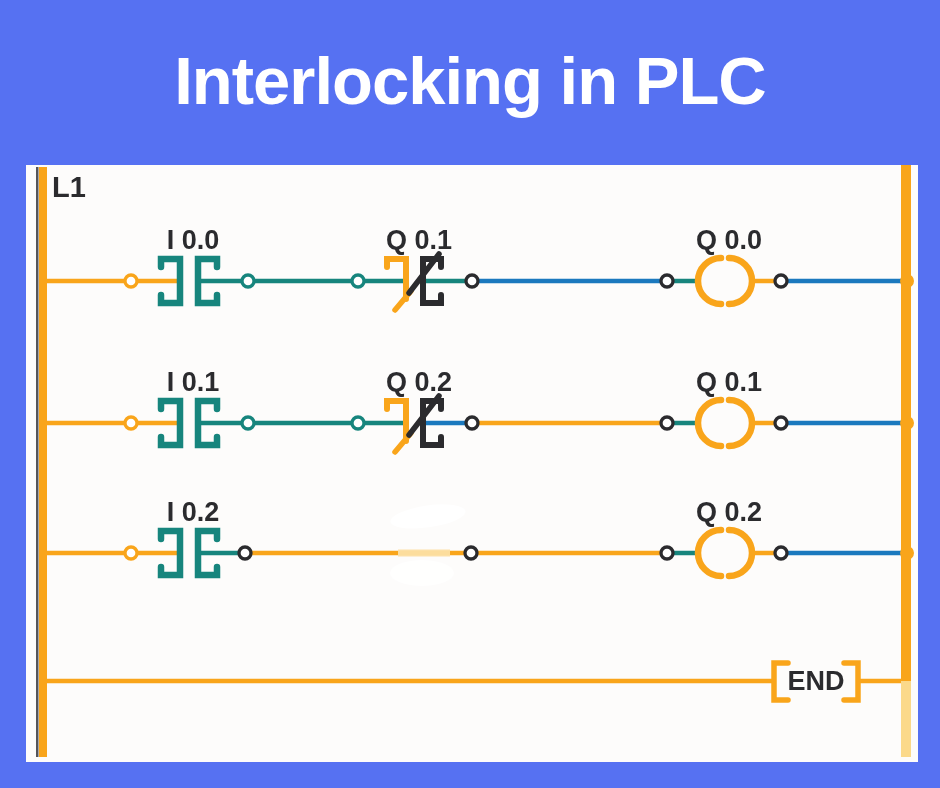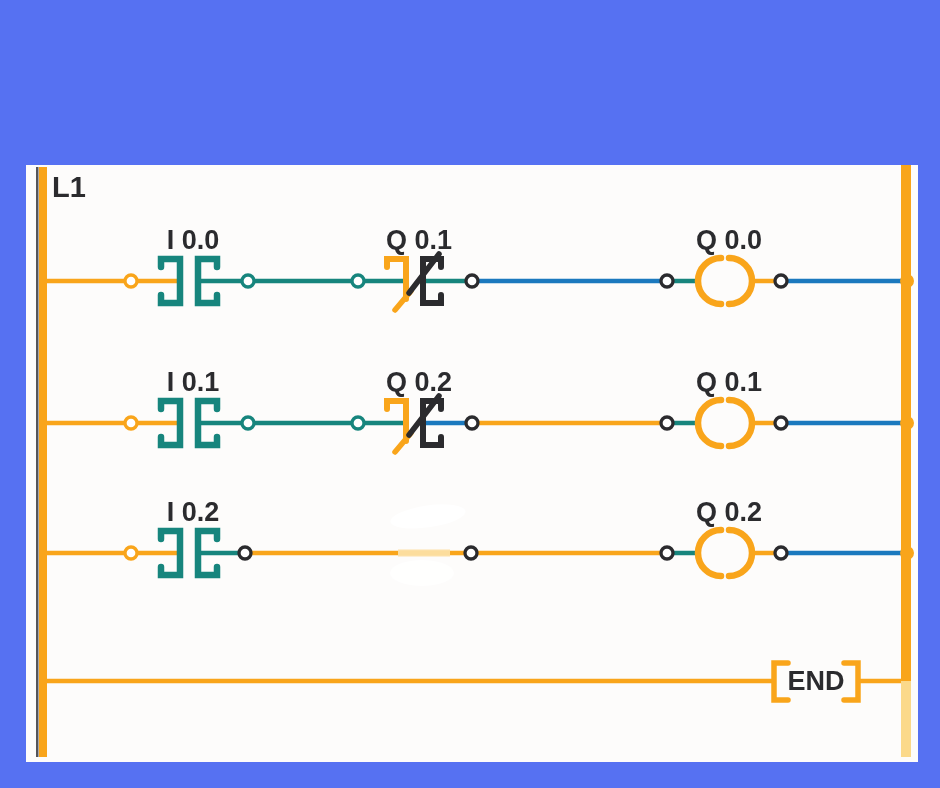--- a/index.html
+++ b/index.html
@@ -11,20 +11,21 @@
     font-size:67px;font-weight:800;letter-spacing:-1px;
     text-align:center;
   }
   .ladder-svg{position:absolute;left:0;top:0;}
   svg text{font-family:"Liberation Sans", sans-serif;}
 </style>
 </head>
 <body>
 
 <div class="stage" style="background: rgb(86, 113, 242);">
+  <div class="title" style="color: rgb(255, 255, 255);">Interlocking in PLC</div>
   <svg class="ladder-svg" id="ladder-svg" width="940" height="788" viewBox="0 0 940 788">
       <rect x="26" y="165" width="892" height="597" fill="#FDFCFB"></rect>
       <line x1="44" y1="281" x2="180" y2="281" stroke="#F9A51B" stroke-width="4.5"></line>
       <line x1="198" y1="281" x2="406" y2="281" stroke="#17857D" stroke-width="4.5"></line>
       <line x1="424" y1="281" x2="472" y2="281" stroke="#17857D" stroke-width="4.5"></line>
       <line x1="472" y1="281" x2="667" y2="281" stroke="#1B79BE" stroke-width="4.5"></line>
       <line x1="667" y1="281" x2="699" y2="281" stroke="#17857D" stroke-width="4.5"></line>
       <line x1="750" y1="281" x2="781" y2="281" stroke="#F9A51B" stroke-width="4.5"></line>
       <line x1="781" y1="281" x2="906" y2="281" stroke="#1B79BE" stroke-width="4.5"></line>
       <polyline points="161,267 161,259 180,259 180,303 161,303 161,295" fill="none" stroke="#17857D" stroke-width="6.5" stroke-linecap="round"></polyline>

